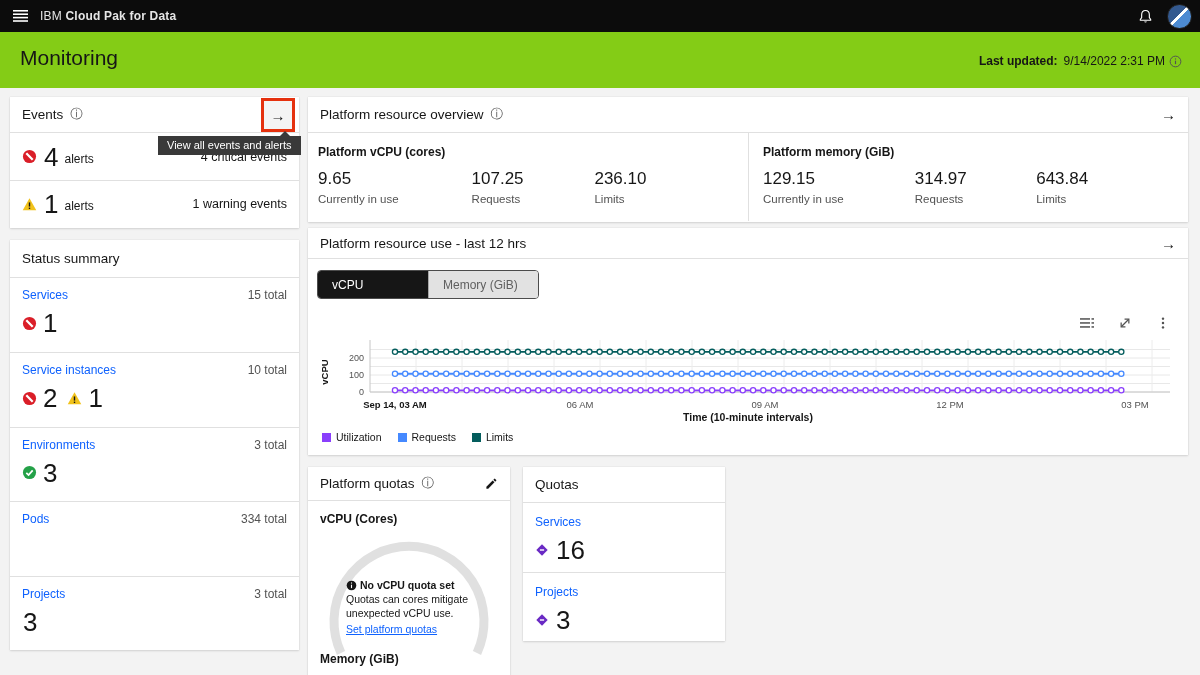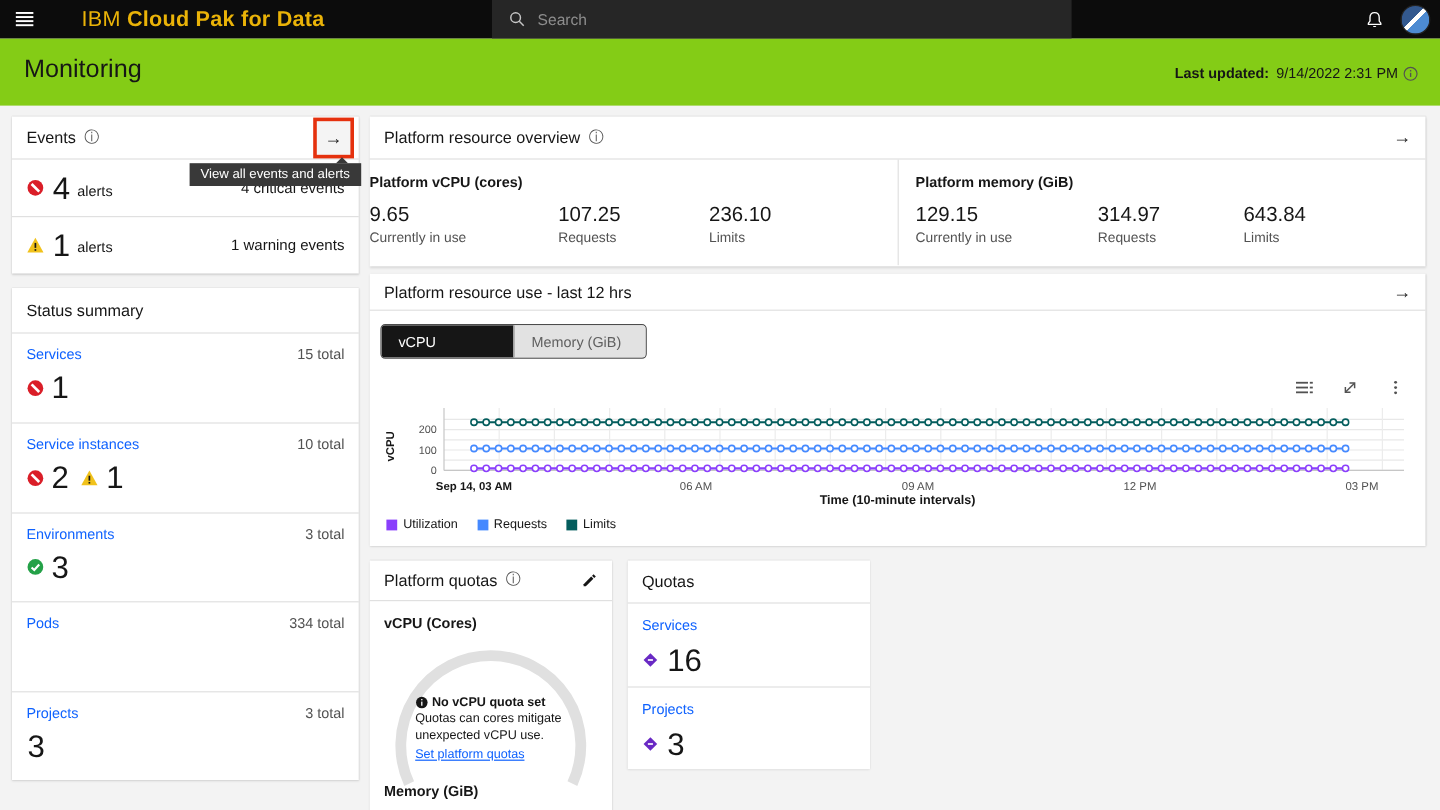--- a/index.html
+++ b/index.html
@@ -2,21 +2,21 @@
 <html><head>
 <meta charset="utf-8">
 <style>
   * { margin:0; padding:0; box-sizing:border-box; }
   html,body { width:1200px; height:675px; overflow:hidden; }
   body { font-family:"Liberation Sans", sans-serif; background:#f3f3f3; color:#161616; position:relative; }
 
   
   .app-header { position:absolute; top:0; left:0; width:1200px; height:32px; background:#0c0c0c; display:flex; align-items:center; z-index:50; }
   .menu-btn { width:40px; height:32px; background:transparent; border:none; display:flex; align-items:center; justify-content:center; cursor:pointer; }
-  .brand { color:#eab308; font-size:18px; letter-spacing:.2px; white-space:nowrap;margin-left:28px; }
+  .brand { color:#e5e5e5; font-size:12px; letter-spacing:.2px; white-space:nowrap; }
   .brand b { font-weight:700; }
   .hdr-search { position:absolute; left:410px; top:0; width:483px; height:32px; background:#262626; display:flex; align-items:center; padding:0 14px; }
   .hdr-search input { background:transparent; border:none; outline:none; color:#e0e0e0; font-size:13px; margin-left:10px; width:380px; font-family:"Liberation Sans",sans-serif; }
   .hdr-search input::placeholder { color:#8d8d8d; }
   .hdr-right { position:absolute; right:0; top:0; height:32px; display:flex; align-items:center; }
   .bell-btn { width:36px; height:32px; background:transparent; border:none; display:flex; align-items:center; justify-content:center; cursor:pointer; }
   .avatar { width:25px; height:25px; border-radius:50%; margin:0 8px 0 4px; background:linear-gradient(135deg,#33598f 0%,#33598f 44%,#ffffff 44%,#ffffff 54%,#4d8bd2 54%,#4d8bd2 100%); border:1px solid #222; cursor:pointer; }
 
   
   .title-bar { position:absolute; top:32px; left:0; width:1200px; height:56px; background:#84cc16; }
@@ -53,21 +53,21 @@
   .link { color:#0f62fe; font-size:12px; text-decoration:none; cursor:pointer; }
   .st-total { margin-left:auto; font-size:12px; color:#525252; }
   .st-counts { display:flex; align-items:center; margin-top:8px; gap:10px; }
   .st-pair { display:flex; align-items:center; }
   .st-pair .big-num { margin:0 0 0 6px; }
 
   
   #overview-card { left:308px; top:97px; width:880px; height:125px; }
   #overview-card .card-head { height:36px; }
   .ov-body { display:flex; height:88px; }
-  .ov-section { width:440px; padding:12px 0 0 0; position:relative; }
+  .ov-section { width:440px; padding:12px 0 0 10px; position:relative; }
   .ov-section + .ov-section { border-left:1px solid #e0e0e0; padding-left:14px; }
   .ov-title { font-size:12px; font-weight:700; margin-bottom:10px; }
   .ov-metrics { display:flex; }
   .ov-metric { width:175px; }
   .ov-metric:nth-child(2) { width:140px; }
   .ov-val { font-size:17px; color:#161616; margin-bottom:4px; }
   .ov-lab { font-size:11.5px; color:#525252; }
 
   
   #use-card { left:308px; top:228px; width:880px; height:227px; }
@@ -113,27 +113,20 @@
           <rect y="1" width="15" height="1.6"></rect>
           <rect y="4.4" width="15" height="1.6"></rect>
           <rect y="7.8" width="15" height="1.6"></rect>
           <rect y="11.2" width="15" height="1.6"></rect>
         </g>
     </svg>
   </button>
   <div class="brand">
     <span>IBM</span>
     <b>Cloud Pak for Data</b>
-  </div>
-  <div class="hdr-search">
-    <svg width="14" height="14" viewBox="0 0 16 16">
-      <circle cx="6.5" cy="6.5" r="4.6" fill="none" stroke="#c6c6c6" stroke-width="1.4"></circle>
-      <line x1="10" y1="10" x2="14.2" y2="14.2" stroke="#c6c6c6" stroke-width="1.4"></line>
-    </svg>
-    <input placeholder="Search" style="">
   </div>
   <div class="hdr-right">
     <button class="bell-btn">
       <svg width="15" height="15" viewBox="0 0 16 16">
         <path d="M8 1.6c-2.6 0-4.1 1.9-4.1 4.4v3.1L2.5 11v1h11v-1l-1.4-1.9V6c0-2.5-1.5-4.4-4.1-4.4z" fill="none" stroke="#fff" stroke-width="1.2"></path>
         <path d="M6.5 13.4a1.6 1.6 0 0 0 3 0z" fill="#fff"></path>
       </svg>
     </button>
     <div class="avatar"></div>
   </div>

